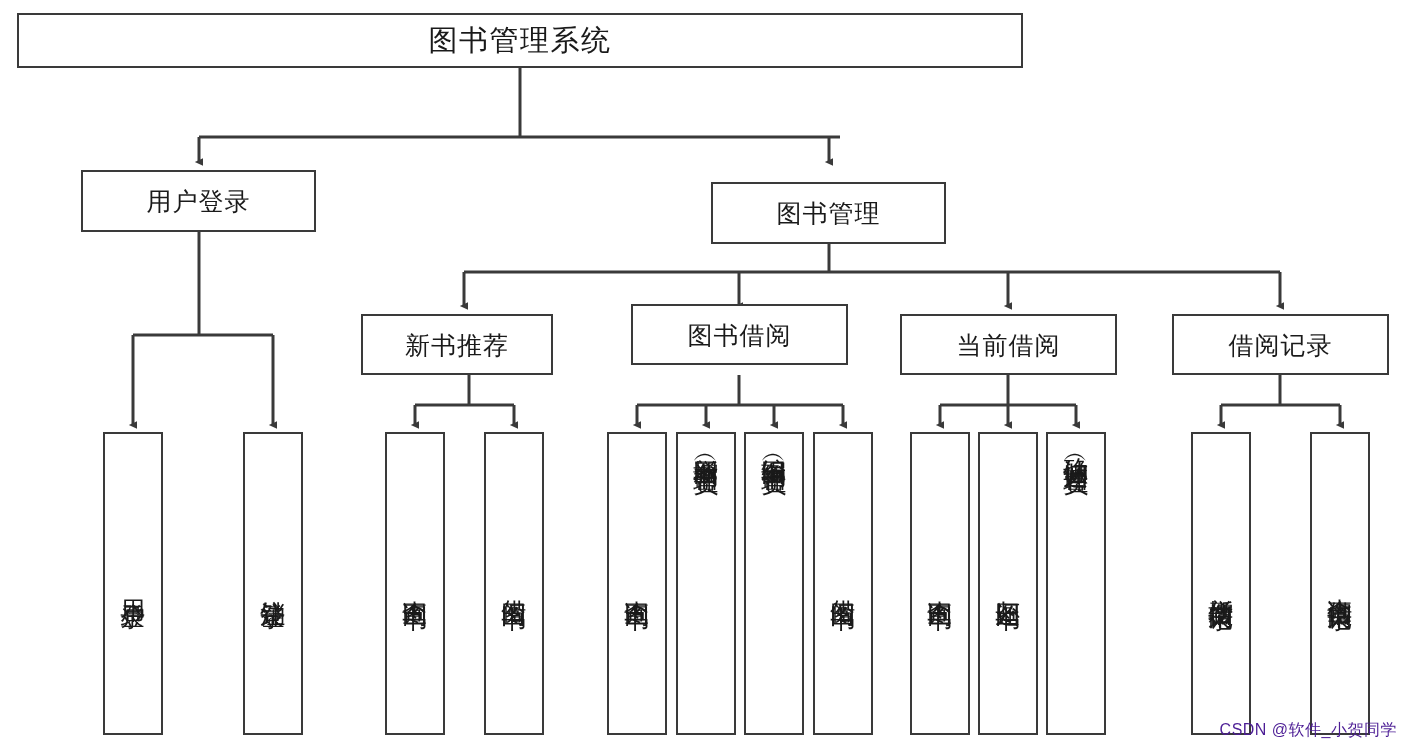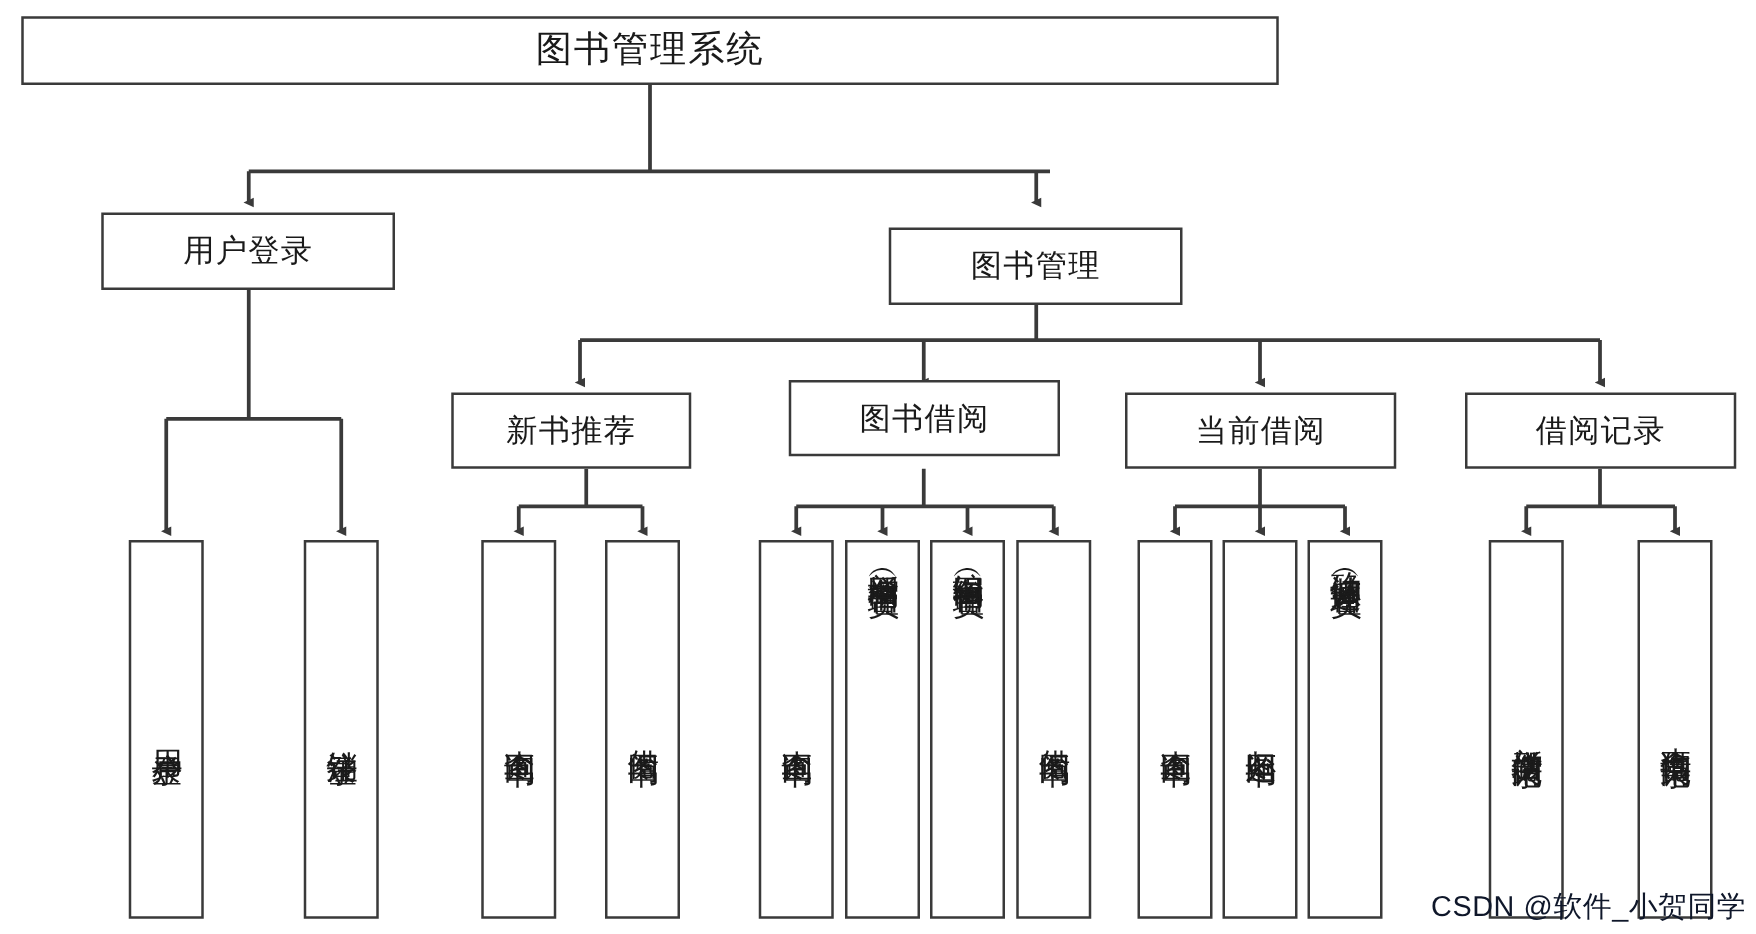--- a/index.html
+++ b/index.html
@@ -65,22 +65,22 @@
     margin: 0 auto;
   }
   .node.vertical.centered {
     align-items: center;
     padding-top: 0;
   }
   #watermark {
     position: absolute;
     right: 8px;
     bottom: 6px;
-    font-size: 23px;
-    color: #0f172a;
+    font-size: 16px;
+    color: #4c1d95;
     letter-spacing: 0.5px;
     z-index: 5;
     white-space: nowrap;
   }
 </style>
 </head>
 <body>
 
 <div id="diagram-root">
 

